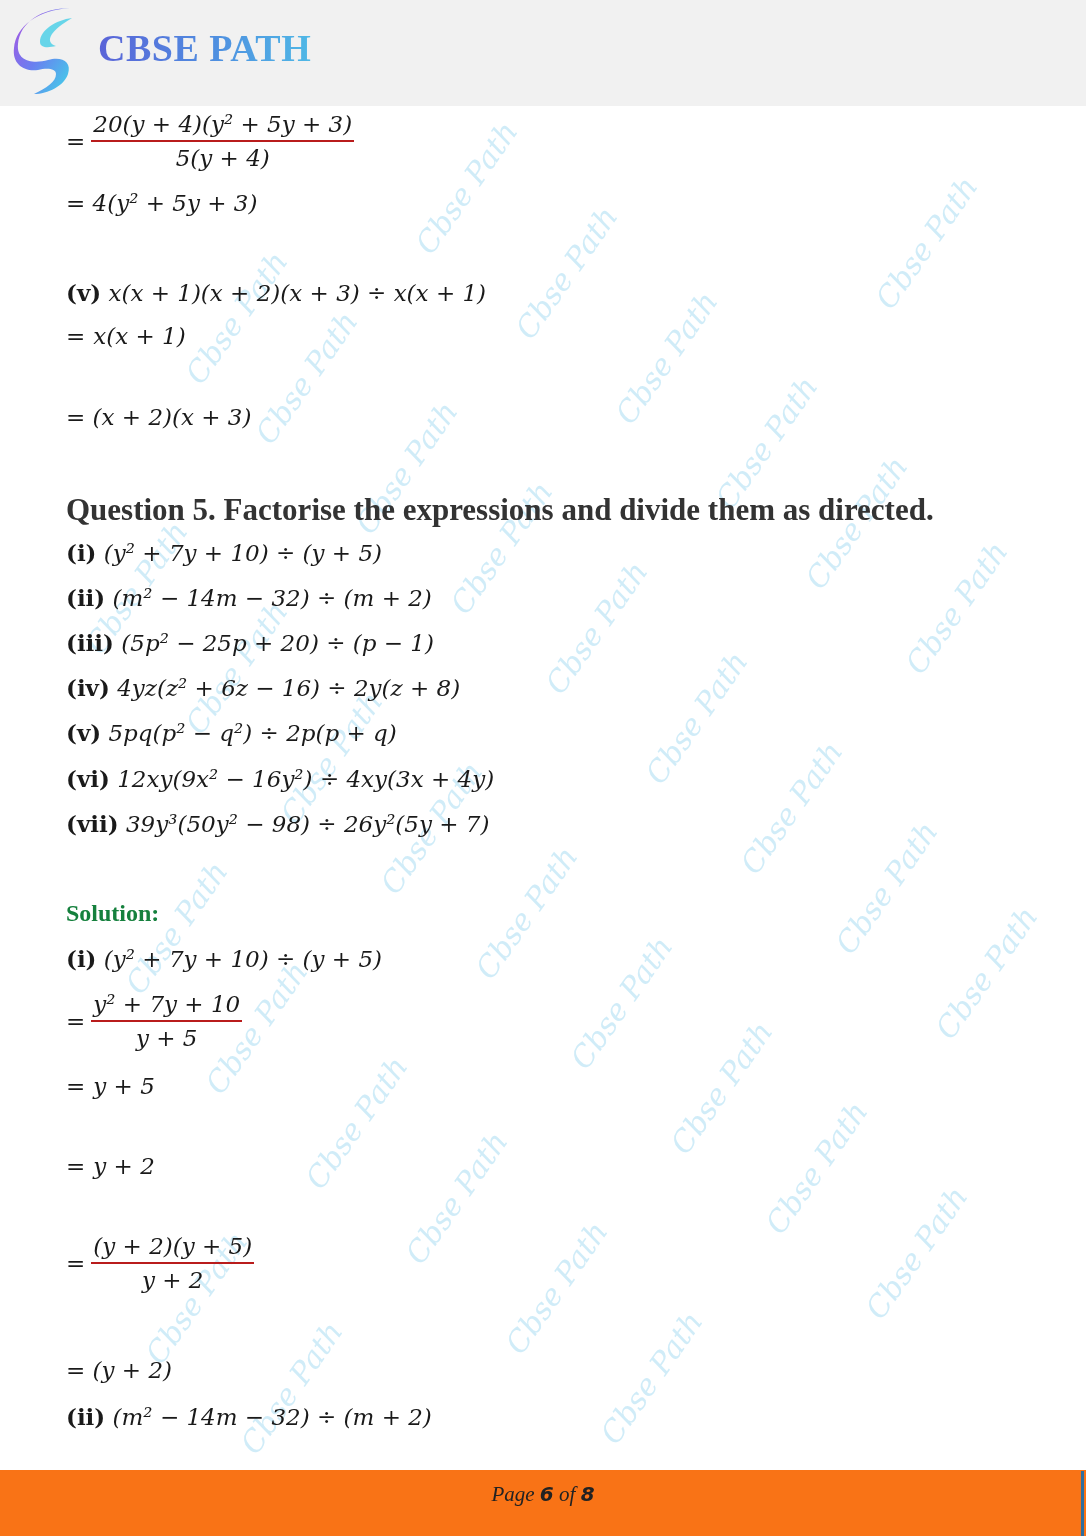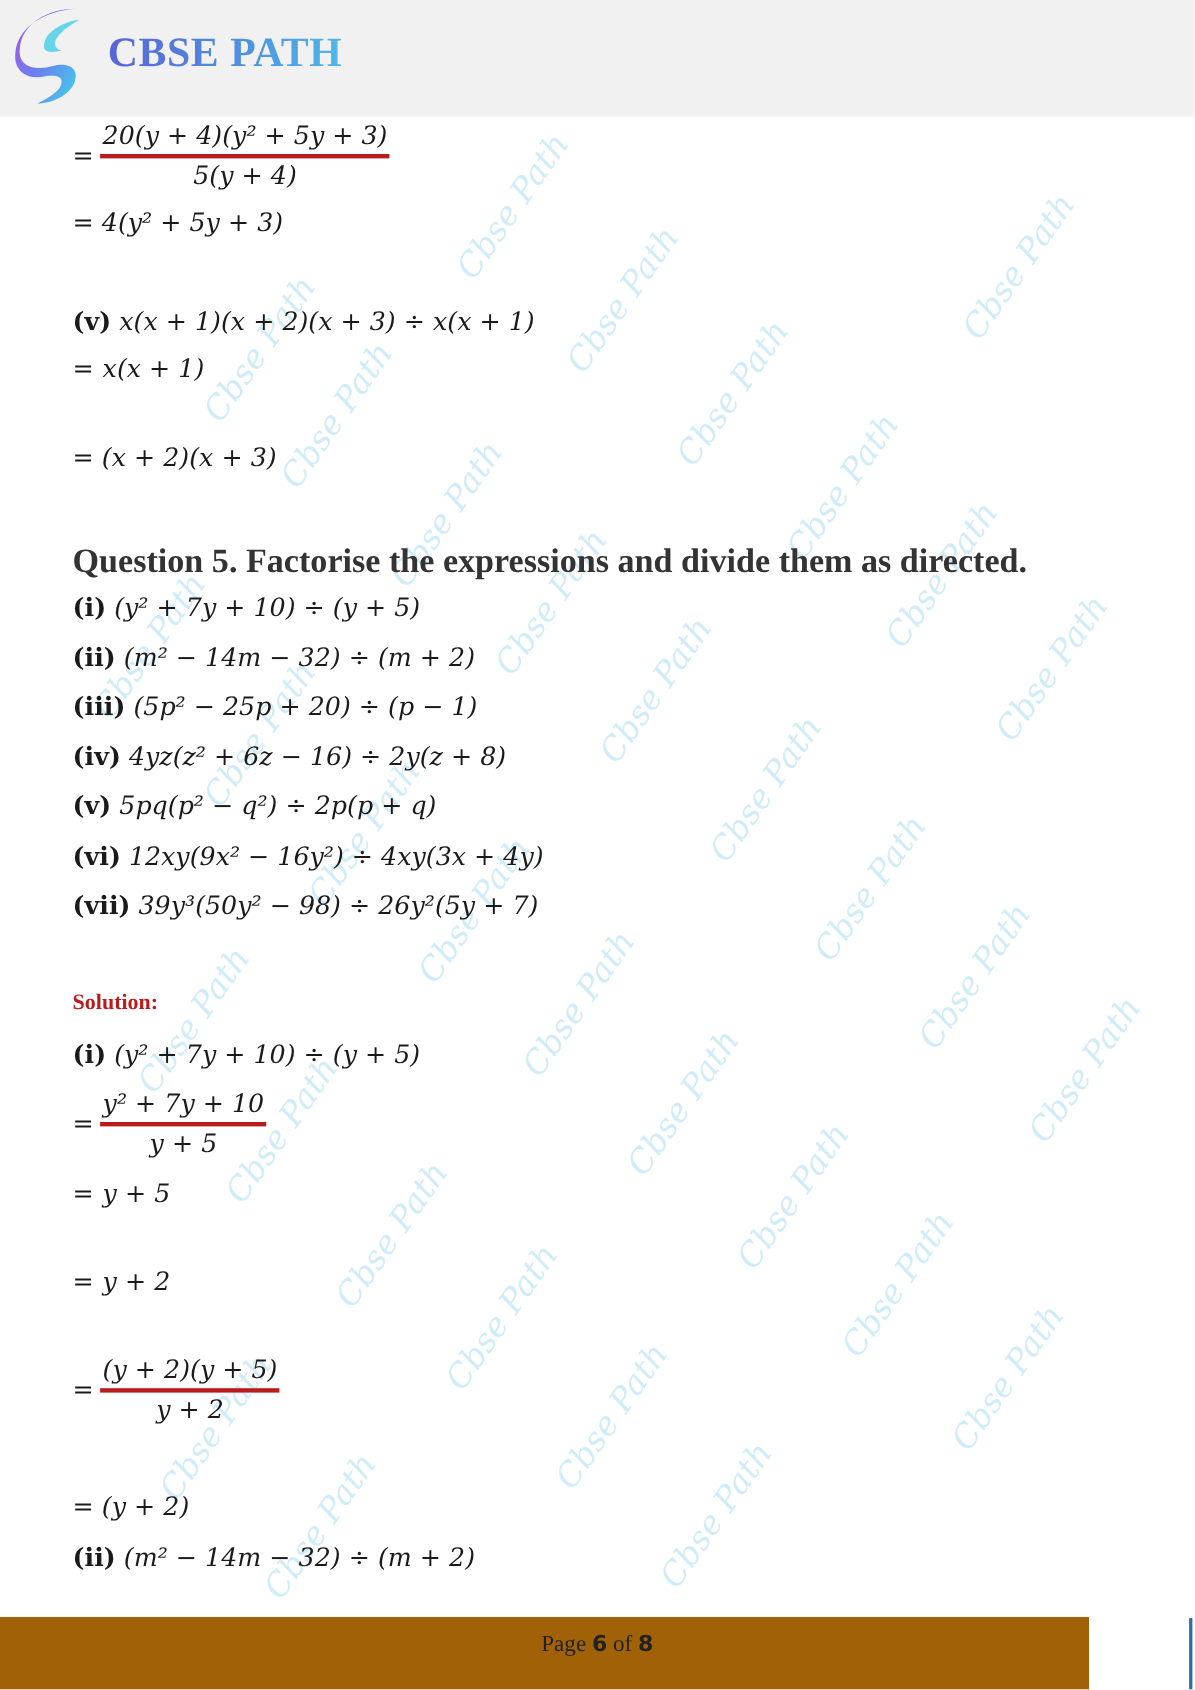--- a/index.html
+++ b/index.html
@@ -30,37 +30,38 @@
   .line {
     position: absolute; left: 0; font-family: "DejaVu Serif", serif;
     font-size: 23px; white-space: nowrap; line-height: 30px;
   }
   .m { font-style: italic; }
   .lbl { font-weight: bold; font-style: normal; }
   .frac-row { position: absolute; left: 0; display: flex; align-items: center; }
   .eq { font-size: 23px; margin-right: 6px; }
   .frac { display: inline-flex; flex-direction: column; align-items: center; }
   .num, .den { font-size: 23px; line-height: 32px; white-space: nowrap; padding: 0 2px; }
-  .num { border-bottom: 4px solid #b91c1c; }
+  .num { border-bottom: 2px solid #b91c1c; }
   .q {
     position: absolute; left: 0; font-family: "Liberation Serif", serif;
     font-weight: bold; font-size: 31px; color: #333; white-space: nowrap;
   }
   .sol {
     position: absolute; left: 0; font-family: "Liberation Serif", serif;
-    font-weight: bold; font-size: 20px; color: #b91c1c;
+    font-weight: bold; font-size: 24px; color: #15803d;
   }
   .wm {
     position: absolute; font-family: "DejaVu Serif", serif; font-style: italic;
     font-size: 30px; color: rgba(120, 200, 235, 0.35); transform: rotate(-55deg);
     white-space: nowrap; pointer-events: none;
   }
   .footer {
-    position: absolute; left: 0; top: 1470px; width: 990px; height: 66px;
-    background: #a16207;
+    position: absolute; left: 0; top: 1470px; width: 1086px; height: 66px;
+    background: #f97316;
+    font-style: italic;
   }
   .page-num {
     position: absolute; left: 0; width: 1086px; top: 12px; text-align: center;
     font-family: "Liberation Serif", serif; font-size: 21px; color: #222;
   }
   .page-num b { font-family: "DejaVu Sans", sans-serif; font-size: 20px; }
   .edge-bar {
     position: absolute; right: 2px; top: 1471px; width: 3px; height: 65px; background: #2f6fa0;
   }
 </style>

